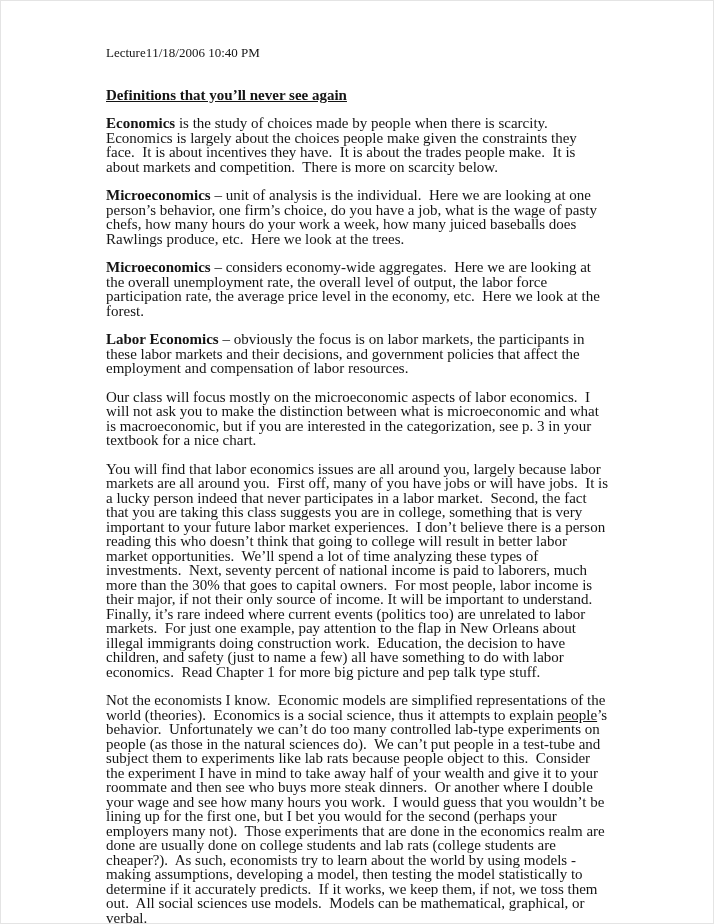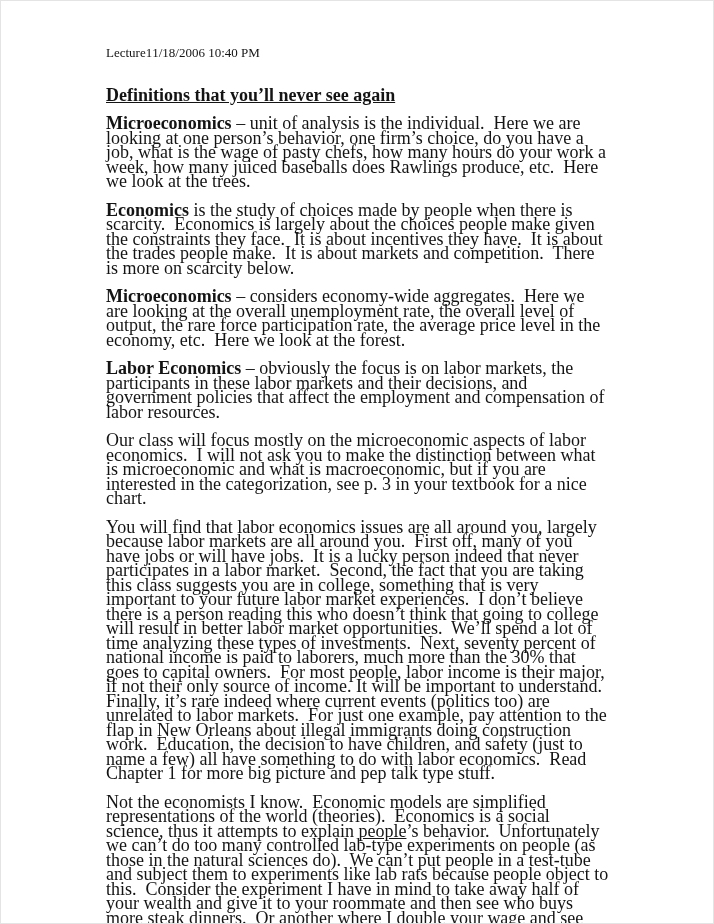--- a/index.html
+++ b/index.html
@@ -20,21 +20,21 @@
     line-height: 14.5px;
     color: #141414;
     overflow: hidden;
   }
   .doc-header {
     display: flex;
     align-items: baseline;
   }
   .doc-body p, .doc-body h2 {
     margin: 14px 0 0 0;
-    font-size: 18px;
+    font-size: 15px;
     line-height: 14.5px;
     white-space: pre-wrap;
   }
   .doc-body h2 {
     font-weight: bold;
   }
   .doc-body h2.first {
     margin-top: 27px;
   }
   .underlined {
@@ -51,25 +51,25 @@
 
   <div class="doc-header">
     <span>Lecture1</span>
     <span>1/18/2006 10:40 PM</span>
   </div>
 
   <div class="doc-body">
 
     <h2 class="first underlined">Definitions that you’ll never see again</h2>
 
+    <p><span class="term">Economics</span><span> is the study of choices made by people when there is scarcity.  Economics is largely about the choices people make given the constraints they face.  It is about incentives they have.  It is about the trades people make.  It is about markets and competition.  There is more on scarcity below.</span></p>
+
     <p><span class="term">Microeconomics</span><span> – unit of analysis is the individual.  Here we are looking at one person’s behavior, one firm’s choice, do you have a job, what is the wage of pasty chefs, how many hours do your work a week, how many juiced baseballs does Rawlings produce, etc.  Here we look at the trees.</span></p>
 
-    <p><span class="term">Economics</span><span> is the study of choices made by people when there is scarcity.  Economics is largely about the choices people make given the constraints they face.  It is about incentives they have.  It is about the trades people make.  It is about markets and competition.  There is more on scarcity below.</span></p>
-
-    <p><span class="term">Microeconomics</span><span> – considers economy-wide aggregates.  Here we are looking at the overall unemployment rate, the overall level of output, the rare force participation rate, the average price level in the economy, etc.  Here we look at the forest.</span></p>
+    <p><span class="term">Microeconomics</span><span> – considers economy-wide aggregates.  Here we are looking at the overall unemployment rate, the overall level of output, the labor force participation rate, the average price level in the economy, etc.  Here we look at the forest.</span></p>
 
     <p><span class="term">Labor Economics</span><span> – obviously the focus is on labor markets, the participants in these labor markets and their decisions, and government policies that affect the employment and compensation of labor resources.</span></p>
 
     <p>Our class will focus mostly on the microeconomic aspects of labor economics.  I will not ask you to make the distinction between what is microeconomic and what is macroeconomic, but if you are interested in the categorization, see p. 3 in your textbook for a nice chart.</p>
 
 
     <p>You will find that labor economics issues are all around you, largely because labor markets are all around you.  First off, many of you have jobs or will have jobs.  It is a lucky person indeed that never participates in a labor market.  Second, the fact that you are taking this class suggests you are in college, something that is very important to your future labor market experiences.  I don’t believe there is a person reading this who doesn’t think that going to college will result in better labor market opportunities.  We’ll spend a lot of time analyzing these types of investments.  Next, seventy percent of national income is paid to laborers, much more than the 30% that goes to capital owners.  For most people, labor income is their major, if not their only source of income. It will be important to understand.  Finally, it’s rare indeed where current events (politics too) are unrelated to labor markets.  For just one example, pay attention to the flap in New Orleans about illegal immigrants doing construction work.  Education, the decision to have children, and safety (just to name a few) all have something to do with labor economics.  Read Chapter 1 for more big picture and pep talk type stuff.</p>
 
 
     <p><span>Not the economists I know.  Economic models are simplified representations of the world (theories).  Economics is a social science, thus it attempts to explain </span><span class="underlined">people</span><span>’s behavior.  Unfortunately we can’t do too many controlled lab-type experiments on people (as those in the natural sciences do).  We can’t put people in a test-tube and subject them to experiments like lab rats because people object to this.  Consider the experiment I have in mind to take away half of your wealth and give it to your roommate and then see who buys more steak dinners.  Or another where I double your wage and see how many hours you work.  I would guess that you wouldn’t be lining up for the first one, but I bet you would for the second (perhaps your employers many not).  Those experiments that are done in the economics realm are done are usually done on college students and lab rats (college students are cheaper?).  As such, economists try to learn about the world by using models - making assumptions, developing a model, then testing the model statistically to determine if it accurately predicts.  If it works, we keep them, if not, we toss them out.  All social sciences use models.  Models can be mathematical, graphical, or verbal.</span></p>

